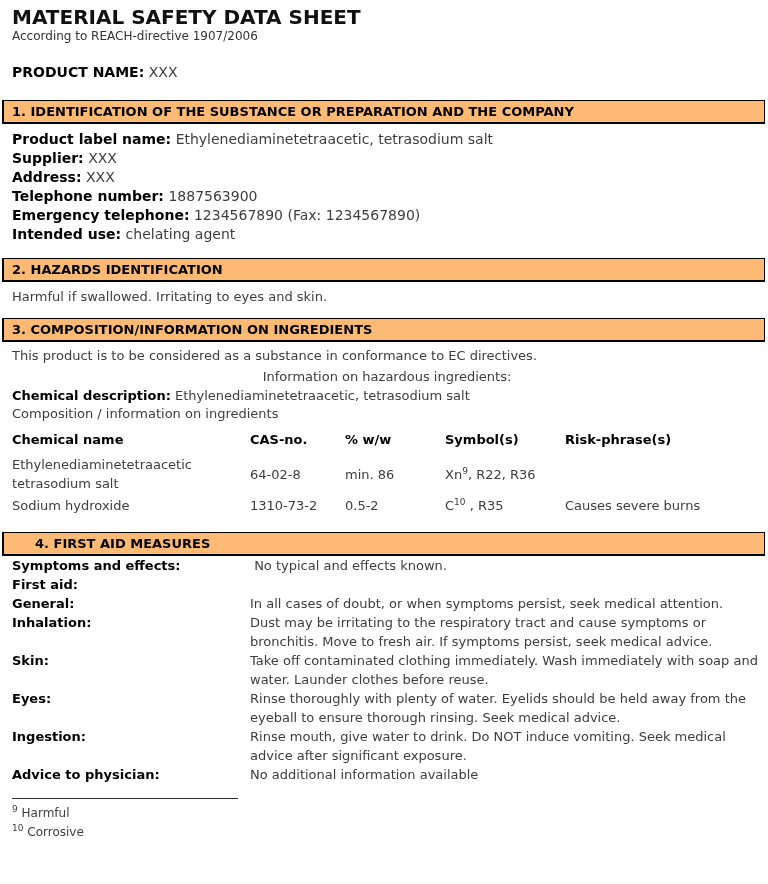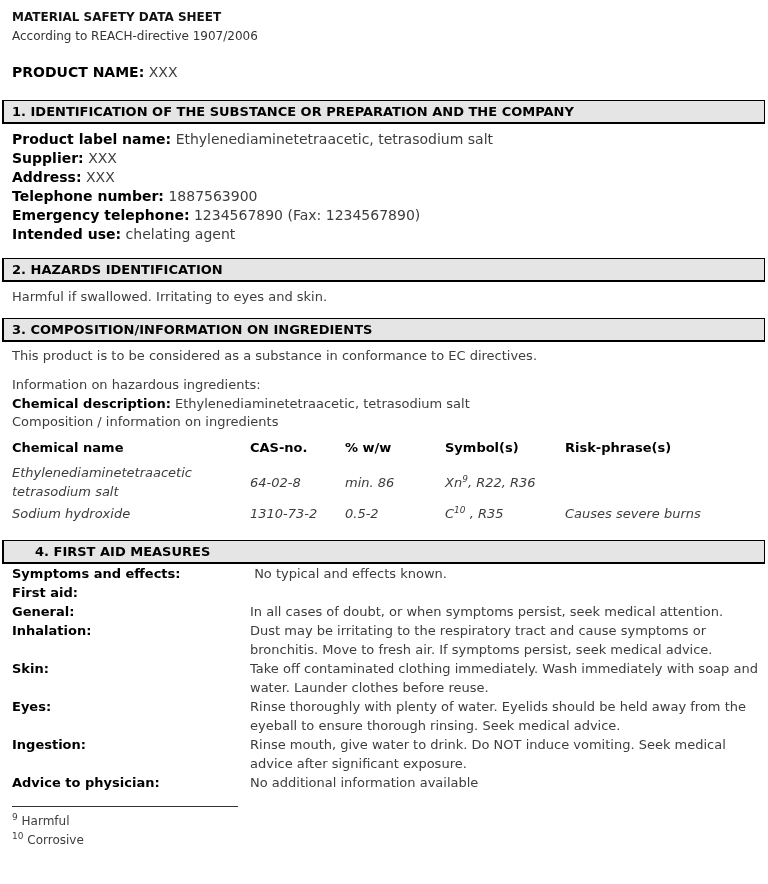--- a/index.html
+++ b/index.html
@@ -3,52 +3,52 @@
 <meta charset="utf-8">
 <style>
   html,body { margin:0; padding:0; }
   body {
     width:768px; height:884px; background:#ffffff; overflow:hidden;
     font-family:"DejaVu Sans","Liberation Sans",sans-serif;
     color:#3d3d3d; -webkit-font-smoothing:antialiased;
   }
   .page { padding:8px 6px 0 12px; }
 
-  .title { font-size:12px; line-height:19px; font-weight:bold; color:#111; margin:0; }
+  .title { font-size:20px; line-height:19px; font-weight:bold; color:#111; margin:0; }
   .subtitle { font-size:12px; line-height:15px; margin-top:2px; color:#333; }
 
   .product-line { margin-top:20px; font-size:14px; line-height:17px; }
   .lbl-strong { font-weight:bold; color:#000; }
 
   .section-bar {
     margin:0 -3px 0 -10px; padding:2px 6px 2px 8px;
-    background:#e5e5e5; border:1px solid #000;
+    background:#fdba74; border:1px solid #000;
     border-left-width:2px; border-bottom-width:2px;
     font-size:13px; line-height:17px; font-weight:bold; color:#000;
   }
   .mt-bar1 { margin-top:19px; }
   .mt-bar2 { margin-top:14px; }
   .mt-bar3 { margin-top:13px; }
   .mt-bar4 { margin-top:15px;padding-left:31px; }
 
   .fields { margin-top:6px; font-size:14px; line-height:19px; }
   .field-line .lbl { font-weight:bold; color:#000; }
 
   .para { font-size:13px; line-height:17px; margin:0; }
   .p-haz { margin-top:6px; }
   .p-intro { margin-top:5px; }
-  .p-info { margin-top:12px; }
+  .p-info { margin-top:4px;text-align:center; }
   .p-chem { margin-top:2px; }
   .p-comp { margin-top:1px; }
 
   .ing-table { margin-top:8px; font-size:13px; }
   .ing-row { display:grid; grid-template-columns:238px 95px 100px 120px 1fr; align-items:center; }
   .ing-head { font-weight:bold; color:#000; padding-bottom:5px; align-items:start; }
   .ing-row > div { line-height:19px; }
-  .ing-body { padding:1px 0 2px 0;font-style:italic; }
+  .ing-body { padding:1px 0 2px 0; }
   .risk-line { line-height:19px; }
   sup.ref { font-size:9px; vertical-align:super; line-height:0; }
 
   .fa-grid {
     display:grid; grid-template-columns:238px 1fr;
     font-size:13px; line-height:19px; row-gap:0;
   }
   .fa-lbl { font-weight:bold; color:#000; }
   .fa-val { white-space:pre-wrap; }
 

